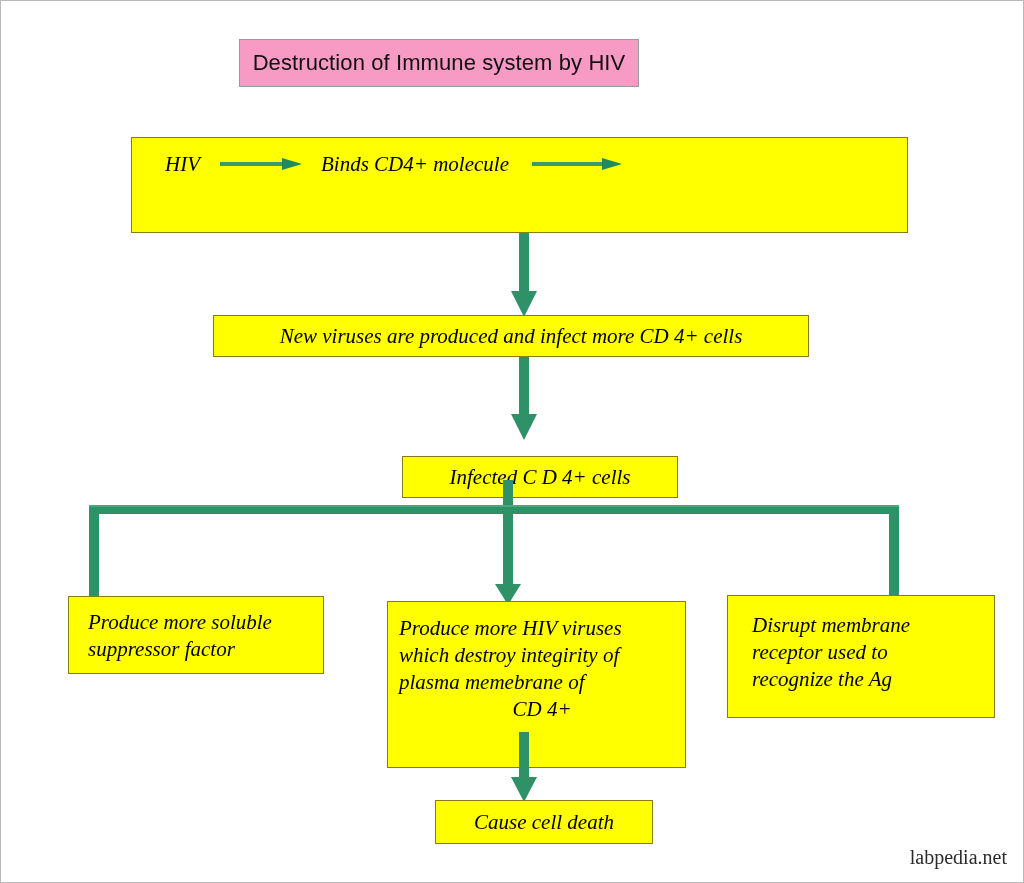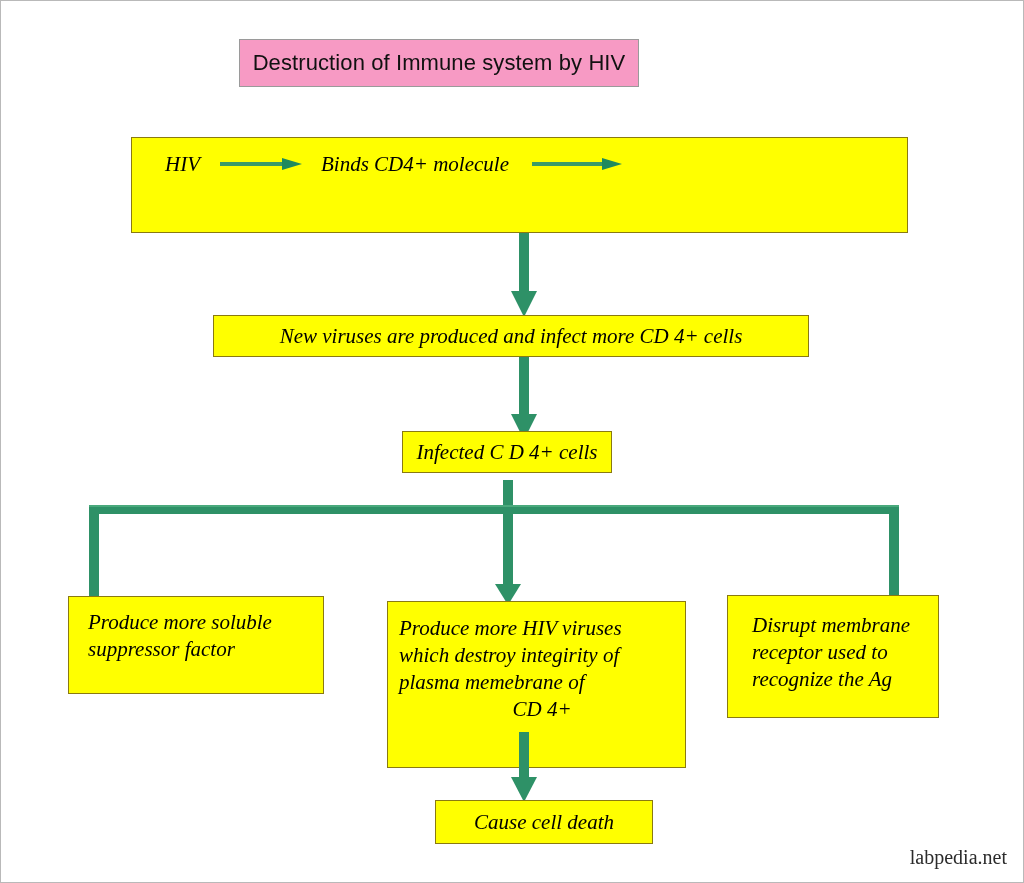--- a/index.html
+++ b/index.html
@@ -96,47 +96,47 @@
     top: 314px;
     width: 596px;
     height: 42px;
     display: flex;
     align-items: center;
     justify-content: center;
   }
   
   #box-infected {
     left: 401px;
-    top: 430px;
-    width: 210px;
+    top: 455px;
+    width: 276px;
     height: 42px;
     display: flex;
     align-items: center;
     justify-content: center;
   }
 
   
   #box-suppressor {
     left: 67px;
     top: 595px;
     width: 256px;
-    height: 98px;
+    height: 78px;
     padding: 12px 0 0 19px;
   }
   #box-hivvirus {
     left: 386px;
     top: 600px;
     width: 299px;
     height: 167px;
     padding: 13px 0 0 11px;
   }
   #box-disrupt {
     left: 726px;
     top: 594px;
-    width: 212px;
+    width: 268px;
     height: 123px;
     padding: 16px 0 0 24px;
   }
   #box-celldeath {
     left: 434px;
     top: 799px;
     width: 218px;
     height: 44px;
     display: flex;
     align-items: center;

